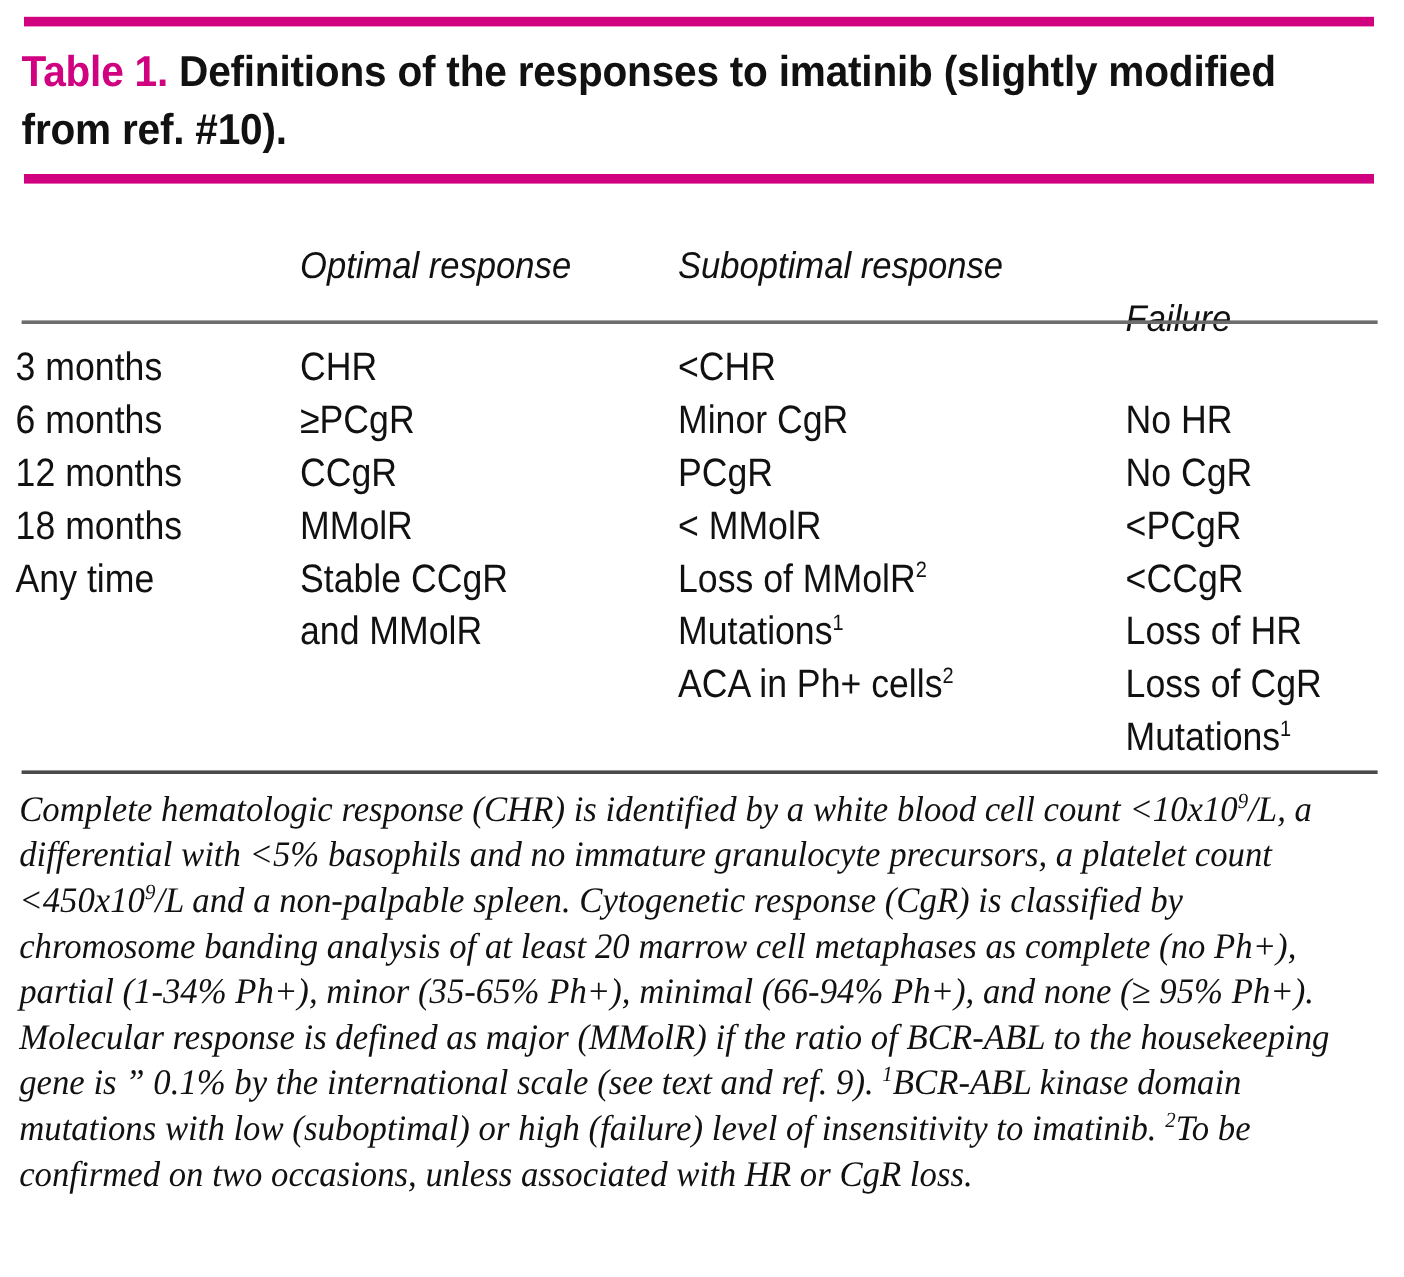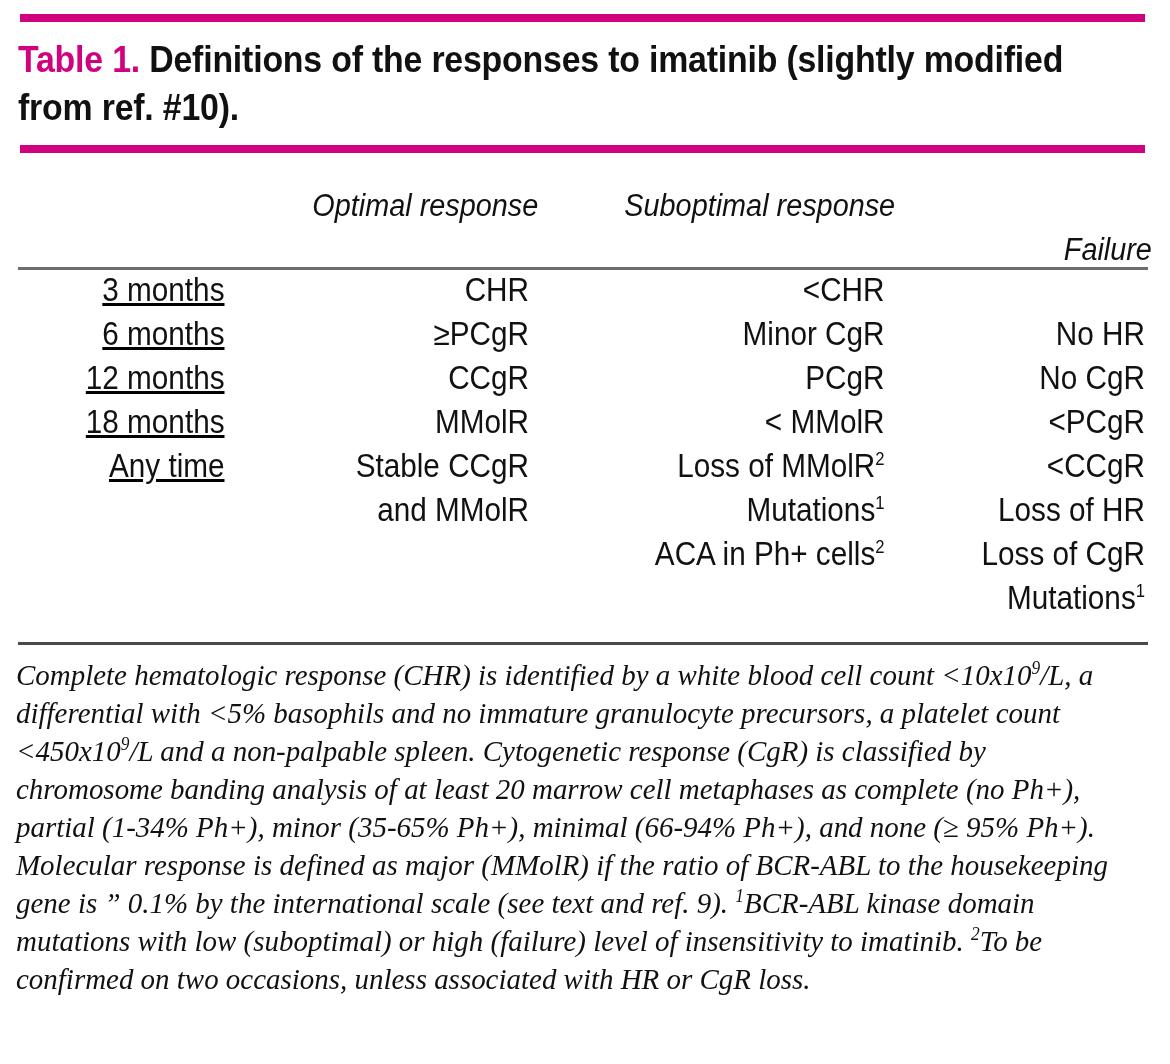--- a/index.html
+++ b/index.html
@@ -64,24 +64,23 @@
 
   
   .table-area {
     position: absolute;
     left: 0;
     top: 186px;
     width: 1170px;
   }
   .col {
     position: absolute;
-    top: 0;
-    text-align: right;
-  }
-  .col-1 { left: 13px;  width: 235px; text-decoration: underline; }
+    top: 16px;
+  }
+  .col-1 { left: 13px;  width: 235px; }
   .col-2 { left: 250px; width: 310px; }
   .col-3 { left: 565px; width: 355px; }
   .col-4 { left: 938px; width: 230px; margin-top: 44px; }
 
   .col-head {
     font-size: 31px;
     font-style: italic;
     font-weight: normal;
     font-stretch: condensed;
     line-height: 40px;

